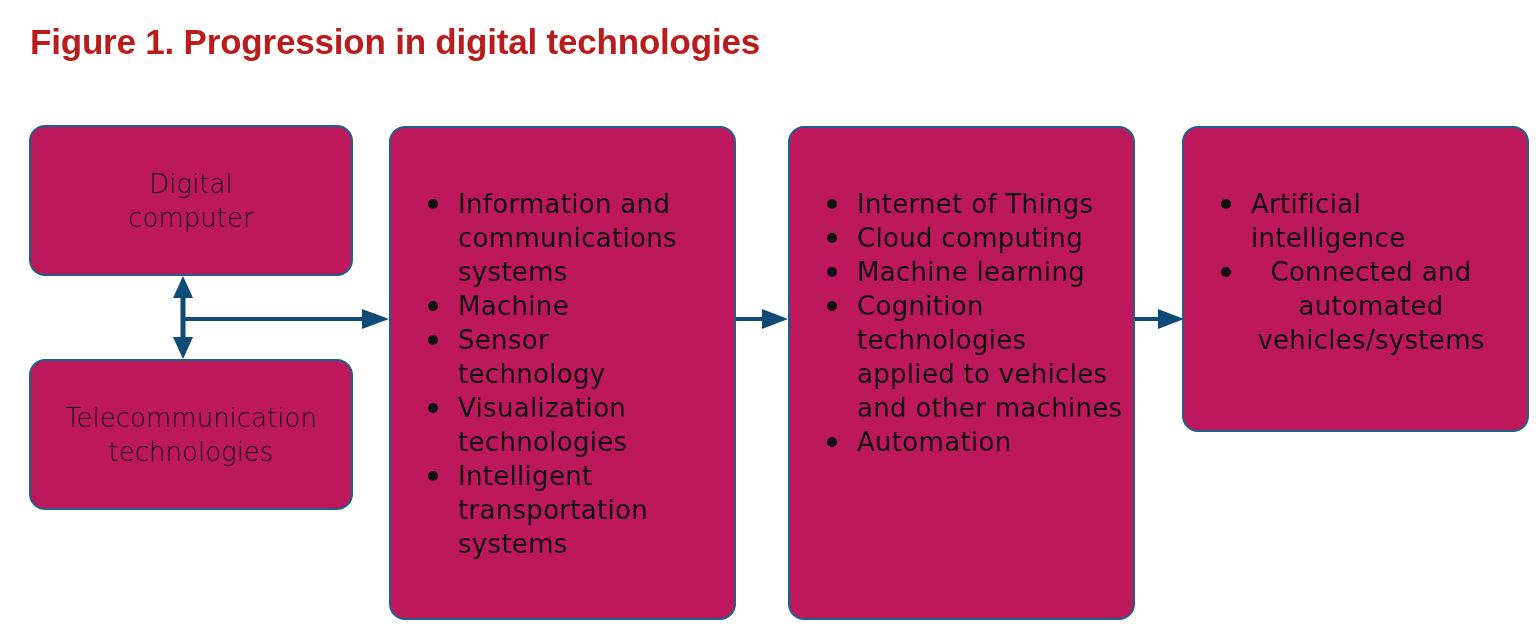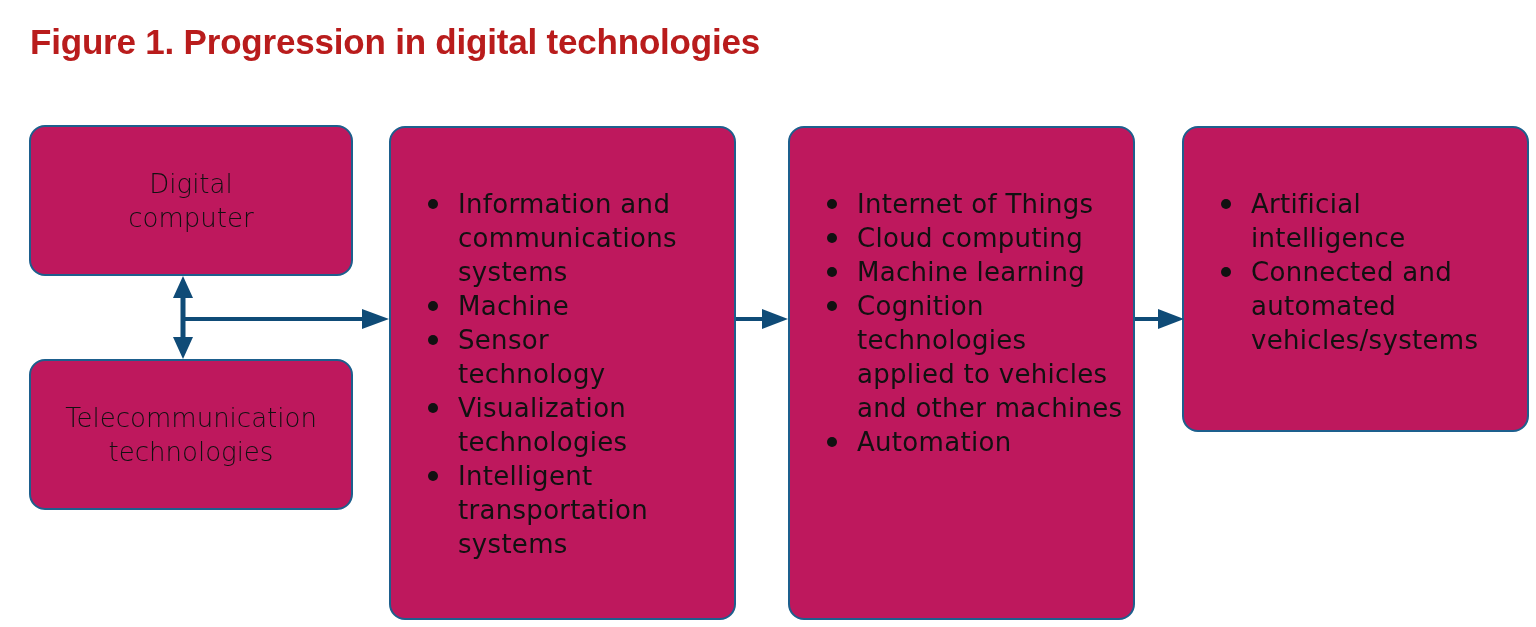--- a/index.html
+++ b/index.html
@@ -55,21 +55,21 @@
     <li>Cloud computing</li>
     <li>Machine learning</li>
     <li style="width:270px;">Cognition technologies applied to vehicles and other machines</li>
     <li>Automation</li>
   </ul>
 </div>
 
 <div class="box" style="left:1182px; top:126px; width:347px; height:306px;padding-left:36px;">
   <ul class="bl" style="left:28px; top:50px; width:300px;">
     <li style="width:170px;">Artificial intelligence</li>
-    <li style="width:240px;">Connected and automated vehicles/systems</li>
+    <li style="width:240px;text-align:center;">Connected and automated vehicles/systems</li>
   </ul>
 </div>
 
 <svg class="arrows" width="1536" height="627">
 
   <g fill="#0f4b77" stroke="#0f4b77">
     <line x1="183" y1="296" x2="183" y2="340" stroke-width="5"></line>
     <polygon points="183,276 173,298 193,298" stroke="none"></polygon>
     <polygon points="183,359 173,337 193,337" stroke="none"></polygon>
   </g>

